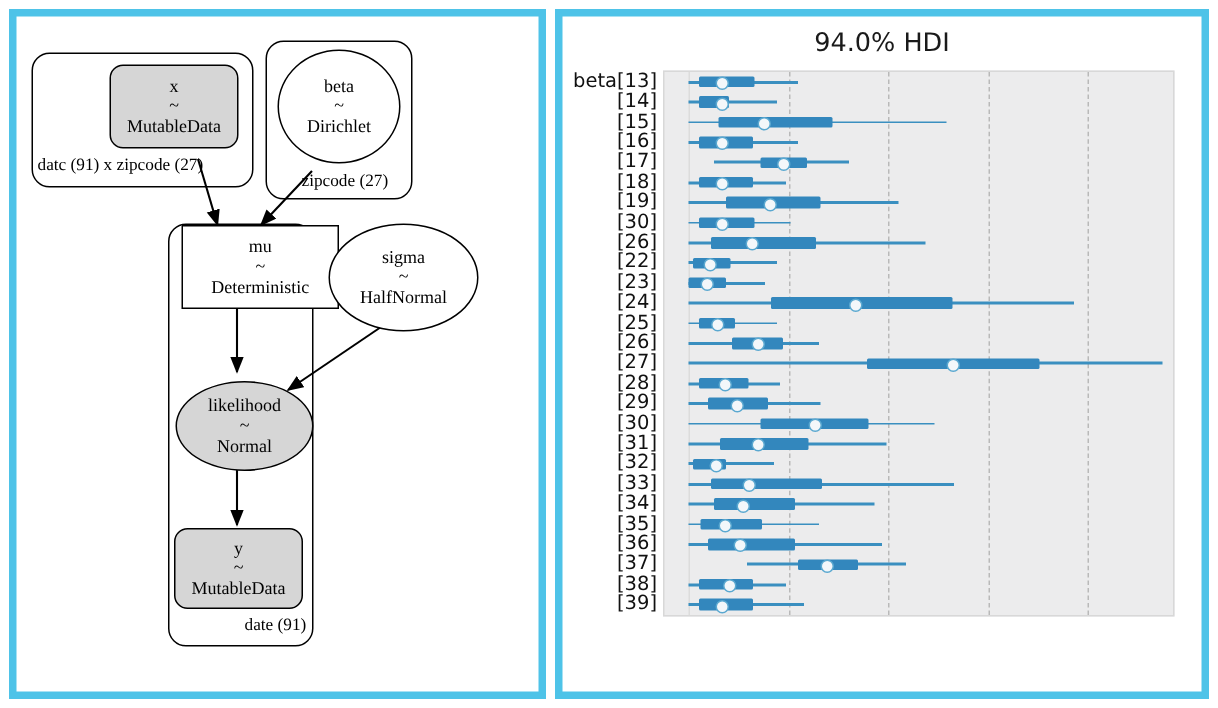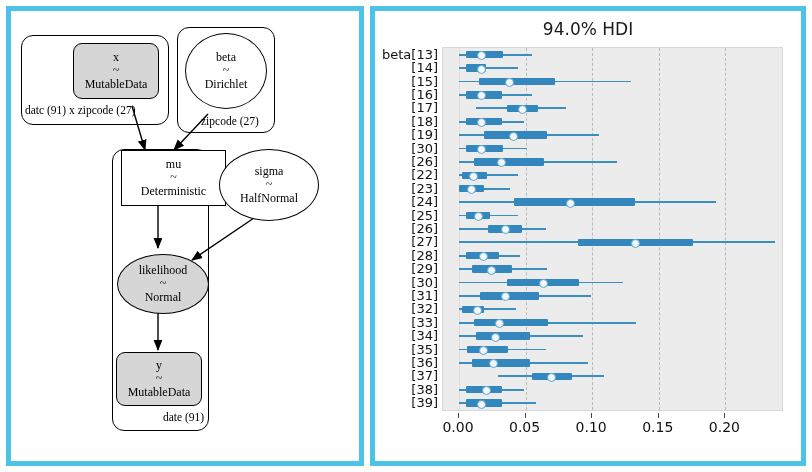--- a/index.html
+++ b/index.html
@@ -284,28 +284,16 @@
             <div class="thin" style="left: 15.9843px; width: 65.2692px;"></div>
             <div class="thick" style="left: 22.6444px; width: 35.9646px;"></div>
             <div class="pt" style="left: 39.1248px;"></div>
           </div>
           <div class="row" style="top: 348.296px;">
             <div class="thin" style="left: 15.9843px; width: 77.2574px;"></div>
             <div class="thick" style="left: 22.6444px; width: 35.9646px;"></div>
             <div class="pt" style="left: 33.7967px;"></div>
           </div>
         </div>
-      <div id="xticks">
-          <div class="xtickmark" style="left: 15.9843px;"></div>
-          <div class="xtick" style="left: 15.9843px;">0.00</div>
-          <div class="xtickmark" style="left: 82.5855px;"></div>
-          <div class="xtick" style="left: 82.5855px;">0.05</div>
-          <div class="xtickmark" style="left: 149.187px;"></div>
-          <div class="xtick" style="left: 149.187px;">0.10</div>
-          <div class="xtickmark" style="left: 215.788px;"></div>
-          <div class="xtick" style="left: 215.788px;">0.15</div>
-          <div class="xtickmark" style="left: 282.389px;"></div>
-          <div class="xtick" style="left: 282.389px;">0.20</div>
-        </div>
     </div>
   </div>
 
 </div>
 
 </body></html>

